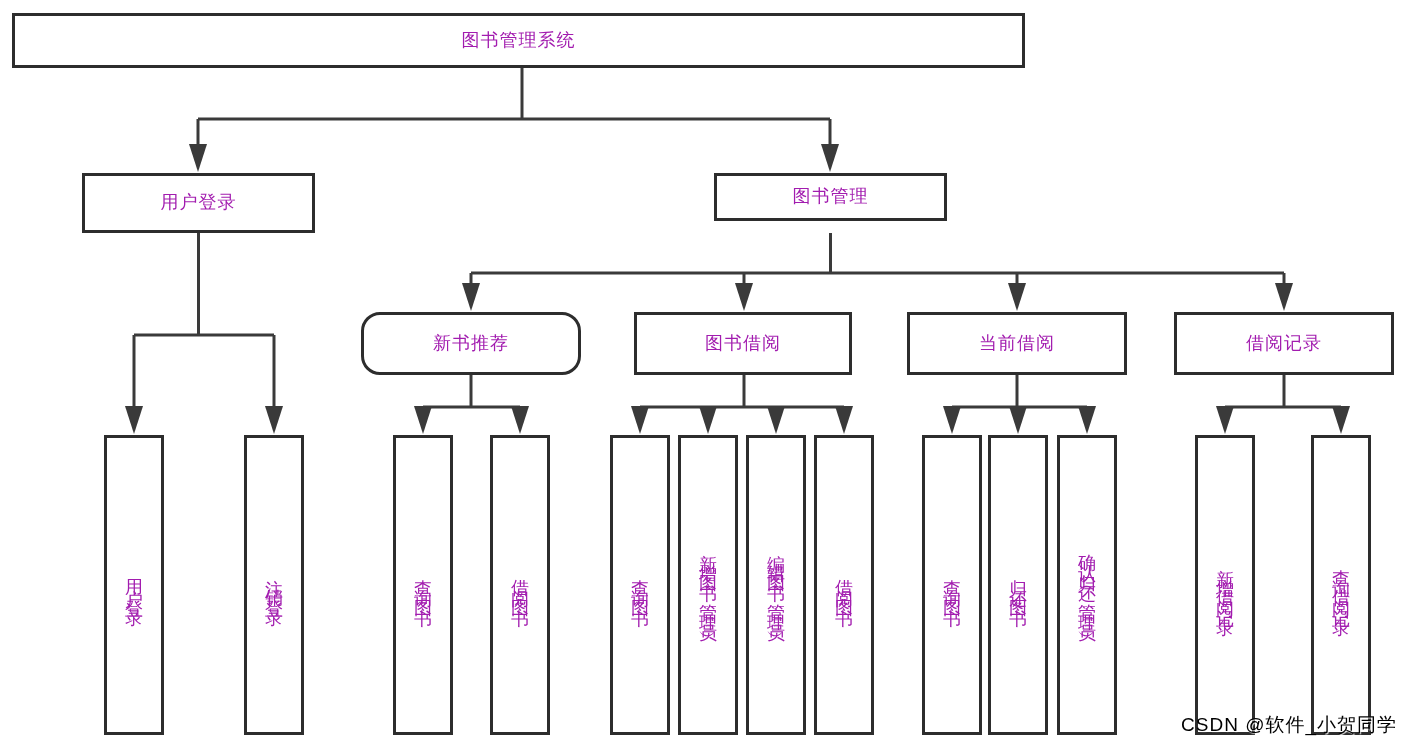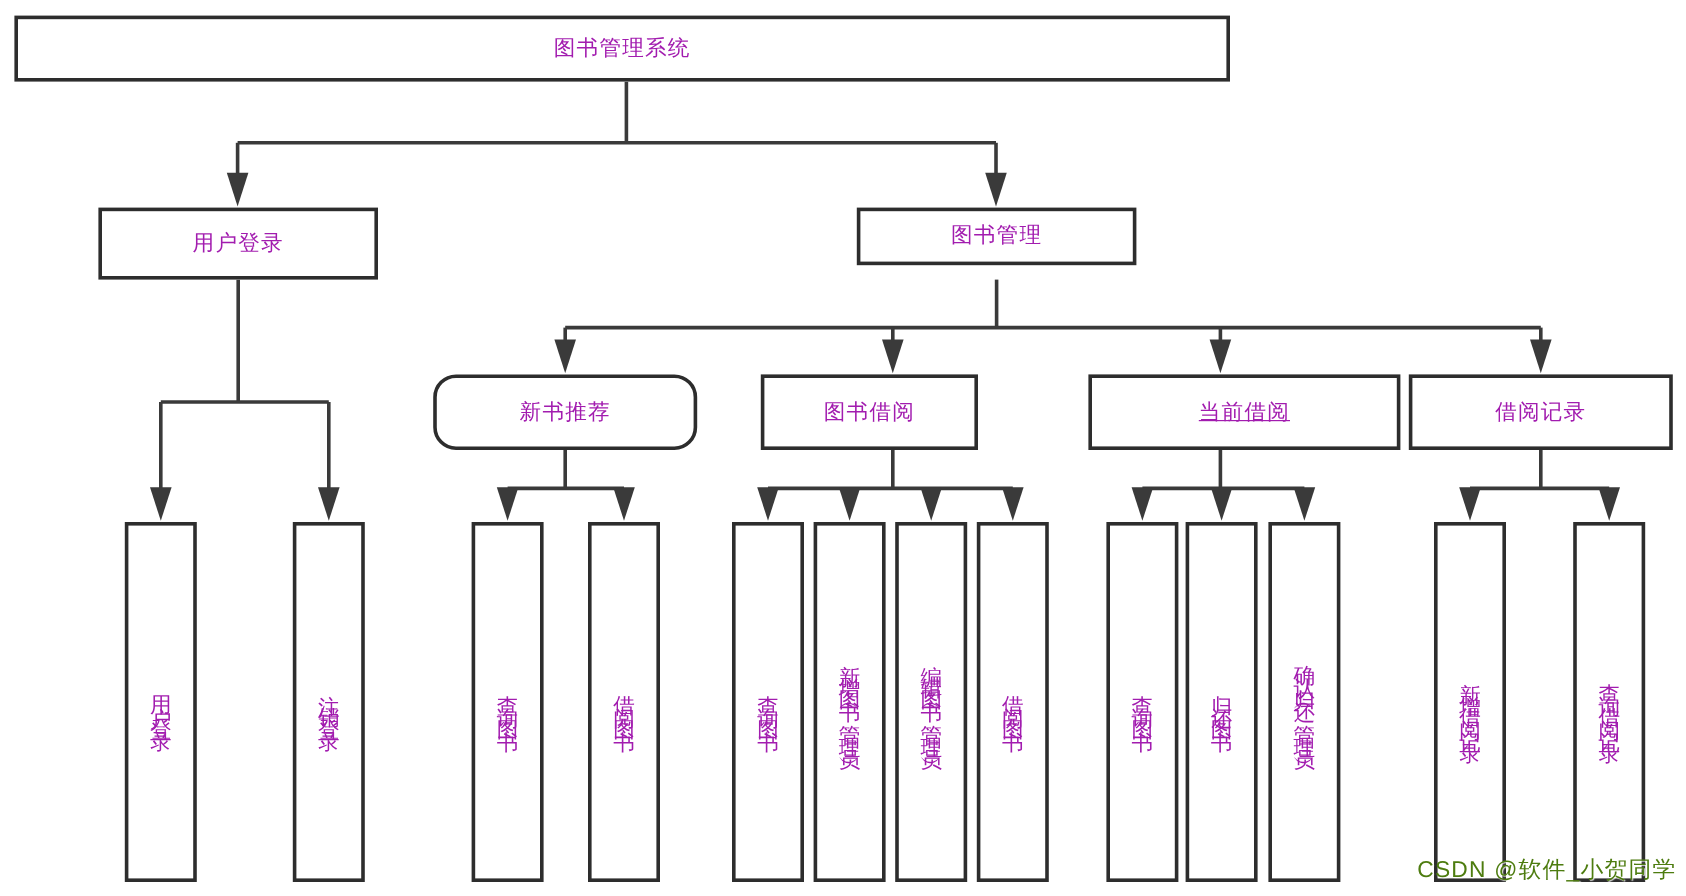--- a/index.html
+++ b/index.html
@@ -35,21 +35,21 @@
     letter-spacing:10px;
     line-height:1;
     white-space:nowrap;
   }
   .watermark {
     position:absolute;
     right:8px;
     bottom:9px;
     font-size:19px;
     letter-spacing:1px;
-    color:#4d7c0f;
+    color:#000000;
     text-shadow:1px 1px 1px rgba(255,255,255,0.9);
     z-index:5;
   }
 </style>
 </head>
 <body>
 
 <div class="canvas">
   <svg class="connector-layer" id="connector-svg" viewBox="0 0 1405 747" xmlns="http://www.w3.org/2000/svg">
       <path d="M 522 68 L 522 119" stroke="#3a3a3a" stroke-width="3" fill="none"></path>
@@ -117,24 +117,24 @@
       </div>
       <div class="node vertical" style="left: 104px; top: 435px; width: 60px; height: 300px;">
         <span class="label">用户登录</span>
       </div>
       <div class="node vertical" style="left: 244px; top: 435px; width: 60px; height: 300px;">
         <span class="label">注销登录</span>
       </div>
       <div class="node" style="left: 361px; top: 312px; width: 220px; height: 63px; border-radius: 19px;">
         <span class="label">新书推荐</span>
       </div>
-      <div class="node" style="left: 634px; top: 312px; width: 181px; height: 63px;">
+      <div class="node" style="left: 634px; top: 312px; width: 218px; height: 63px;">
         <span class="label">图书借阅</span>
       </div>
-      <div class="node" style="left: 907px; top: 312px; width: 260px; height: 63px; text-decoration: underline;">
+      <div class="node" style="left: 907px; top: 312px; width: 220px; height: 63px;">
         <span class="label">当前借阅</span>
       </div>
       <div class="node" style="left: 1174px; top: 312px; width: 220px; height: 63px;">
         <span class="label">借阅记录</span>
       </div>
       <div class="node vertical" style="left: 393px; top: 435px; width: 60px; height: 300px;">
         <span class="label">查询图书</span>
       </div>
       <div class="node vertical" style="left: 490px; top: 435px; width: 60px; height: 300px;">
         <span class="label">借阅图书</span>

